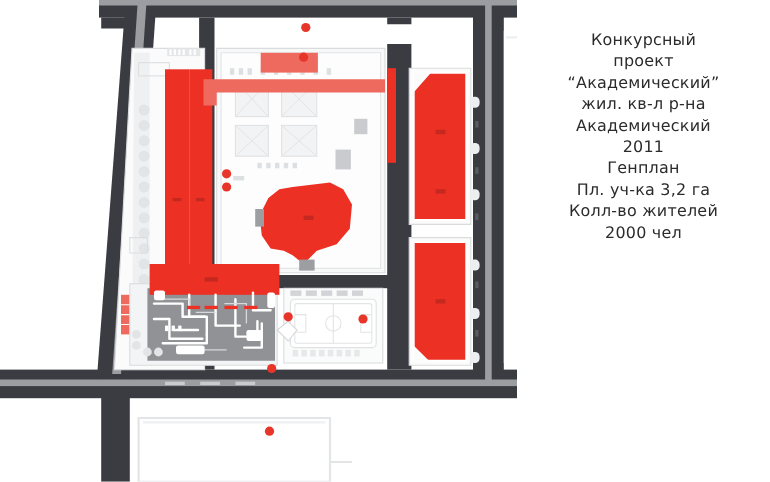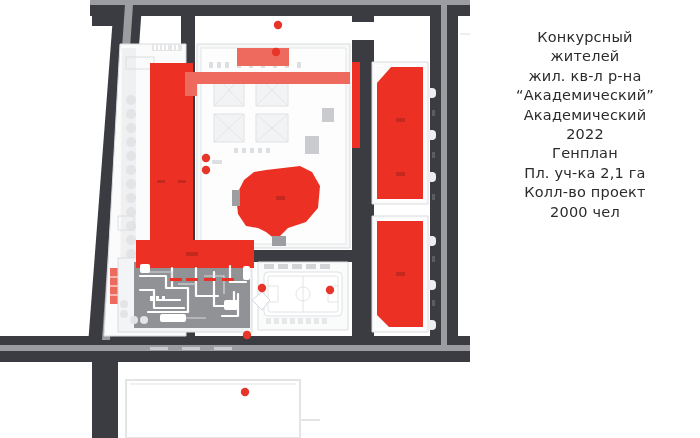--- a/index.html
+++ b/index.html
@@ -352,26 +352,26 @@
           <circle cx="330" cy="290" r="4.2"></circle>
         </g>
       </g>
     </svg>
   </div>
 
   <div id="title-block">
 
     <div id="title-text">
       <span class="ln">Конкурсный</span>
-      <span class="ln">жителей</span>
+      <span class="ln">проект</span>
+      <span class="ln">“Академический”</span>
       <span class="ln">жил. кв-л р-на</span>
-      <span class="ln">“Академический”</span>
       <span class="ln">Академический</span>
-      <span class="ln">2022</span>
+      <span class="ln">2011</span>
       <span class="ln">Генплан</span>
-      <span class="ln">Пл. уч-ка 2,1 га</span>
-      <span class="ln">Колл-во проект</span>
+      <span class="ln">Пл. уч-ка 3,2 га</span>
+      <span class="ln">Колл-во жителей</span>
       <span class="ln">2000 чел</span>
     </div>
 
   </div>
 
 </div>
 
 </body></html>

